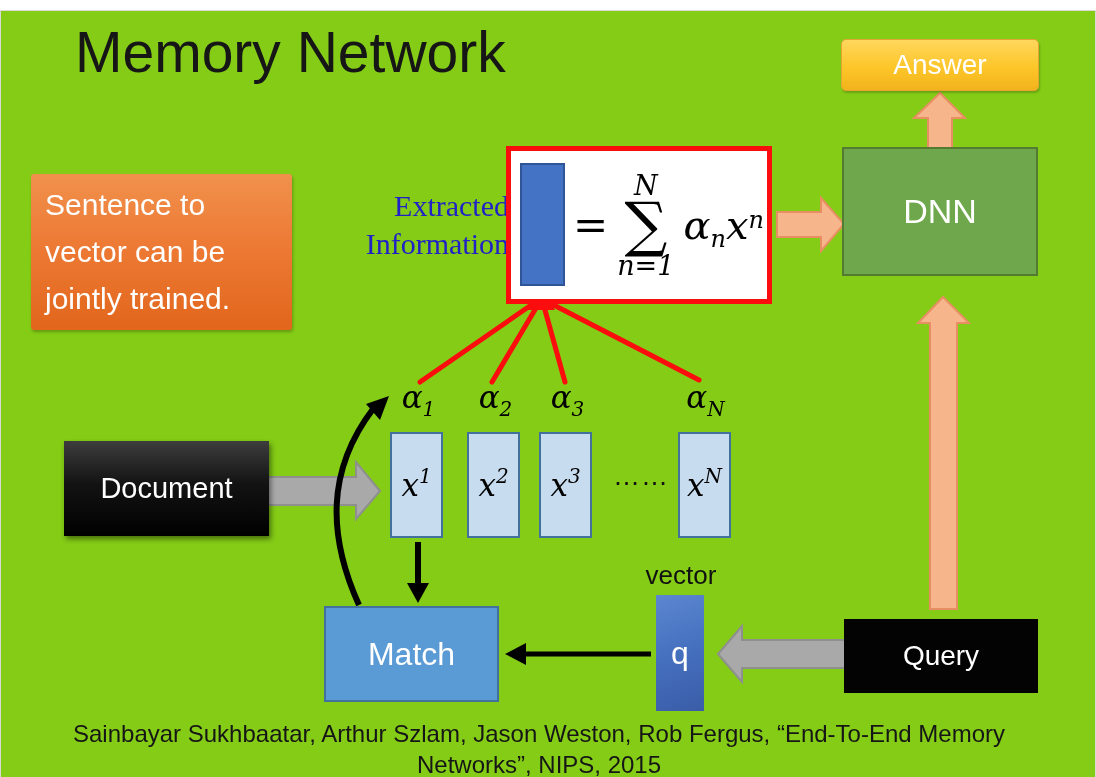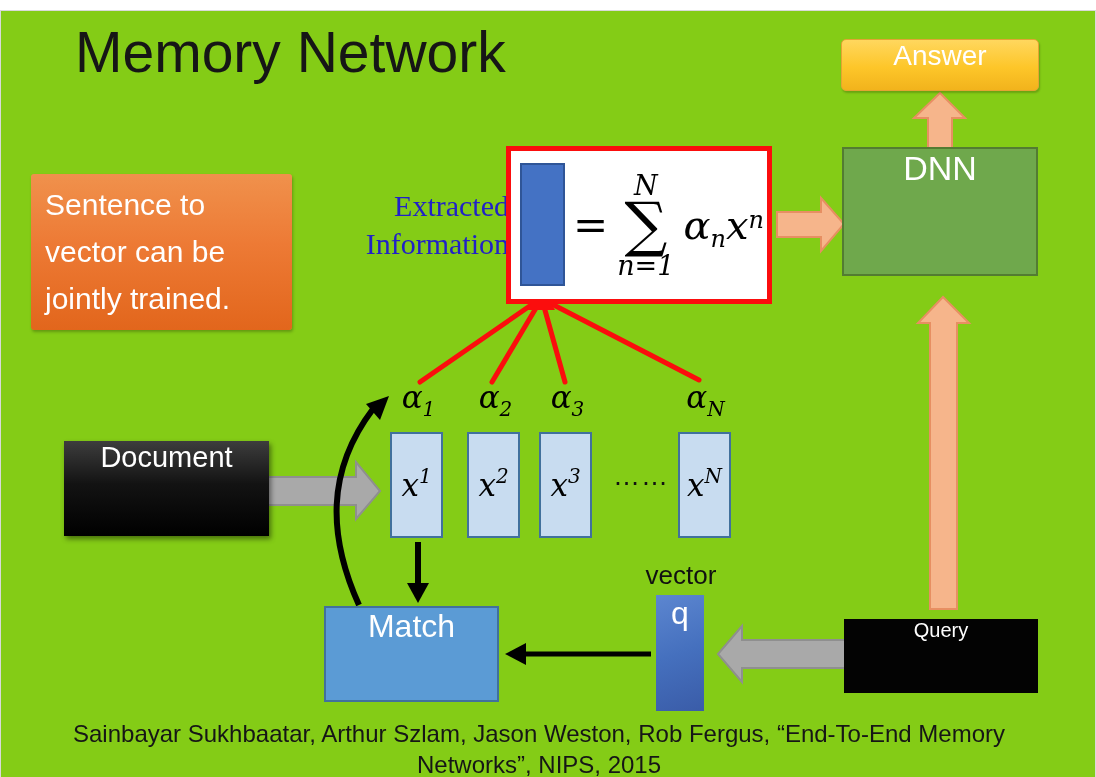--- a/index.html
+++ b/index.html
@@ -44,21 +44,21 @@
   }
   .eq-equals { font-size:42px; }
   .sigma-stack { display:flex; flex-direction:column; align-items:center; }
   .sigma-upper { font-size:27px; font-style:italic; margin-bottom:-8px; }
   .sigma-glyph { font-size:60px; line-height:1.05; }
   .sigma-lower { font-size:27px; font-style:italic; margin-top:-6px; }
   .eq-term { font-size:40px; font-style:italic; white-space:nowrap; }
   .msub { font-size:24px; font-style:italic; display:inline-block; transform:translateY(8px); }
   .msup { font-size:24px; font-style:italic; display:inline-block; transform:translateY(-11px); }
 
-  .node { position:absolute; display:flex; align-items:flex-start; justify-content:center; color:#fff; }
+  .node { position:absolute; display:flex; align-items:center; justify-content:center; color:#fff; }
   .answer {
     left:840px; top:28px; width:198px; height:52px; font-size:28px;
     background:linear-gradient(180deg,#FFD75E 0%,#FDC629 55%,#F2B31C 100%);
     border:1px solid #E3A432; border-radius:5px; box-shadow:1px 2px 2px rgba(0,0,0,0.2);
   }
   .dnn {
     left:841px; top:136px; width:196px; height:129px; font-size:34px;
     background:#6FA84C; border:2px solid #537C32;
   }
   .document {
@@ -68,21 +68,21 @@
   }
   .match {
     left:323px; top:595px; width:175px; height:96px; font-size:32px;
     background:#5B9BD5; border:2px solid #41719C;
   }
   .qbox {
     left:655px; top:584px; width:48px; height:116px; font-size:32px;
     background:linear-gradient(160deg,#5C86D0 0%,#4570BE 50%,#3A5CA8 100%);
   }
   .query {
-    left:843px; top:608px; width:194px; height:74px; font-size:20px;
+    left:843px; top:608px; width:194px; height:74px; font-size:28px;
     background:#030303;
   }
   .vector-label {
     position:absolute; left:635px; top:549px; width:90px; text-align:center;
     color:#111; font-size:26px;
   }
 
   .mem-cell {
     position:absolute; top:421px; width:53px; height:106px;
     background:#C8DCF0; border:2px solid #41719C;

